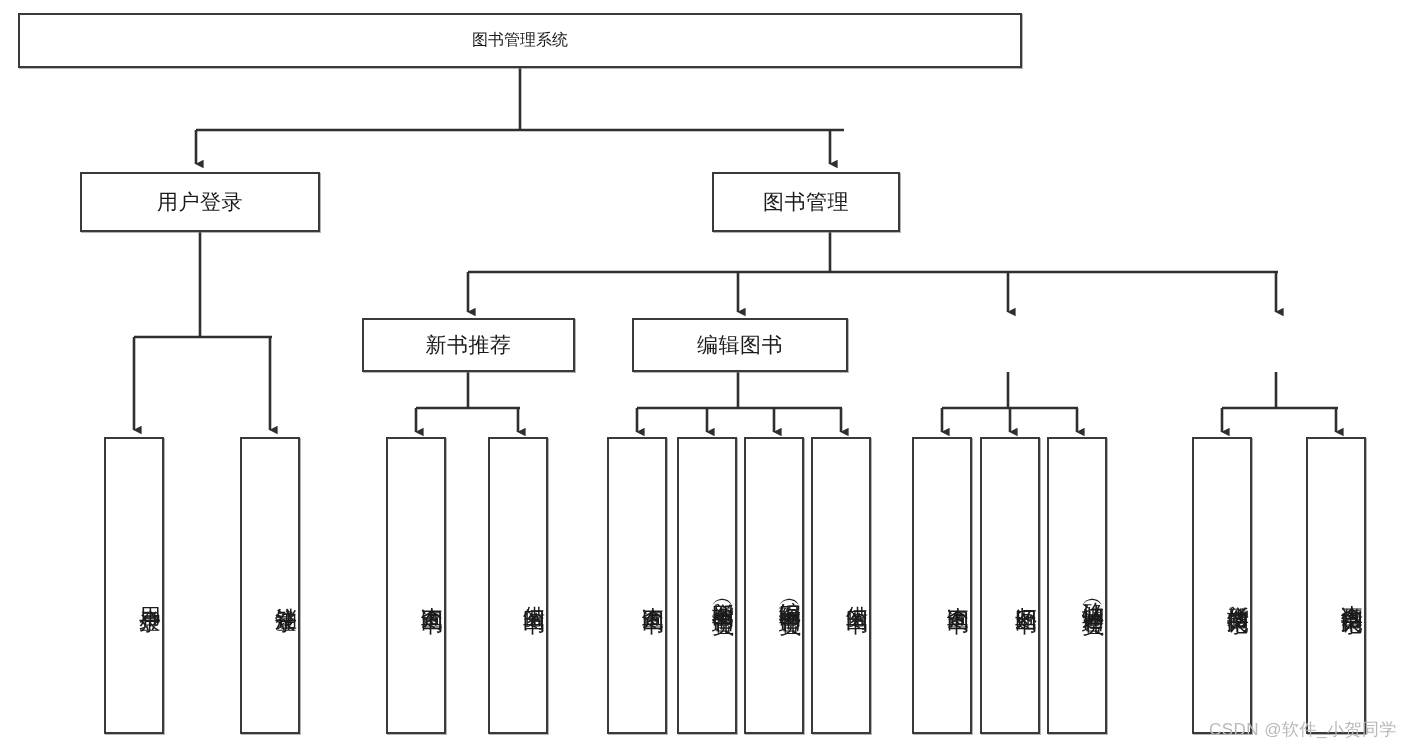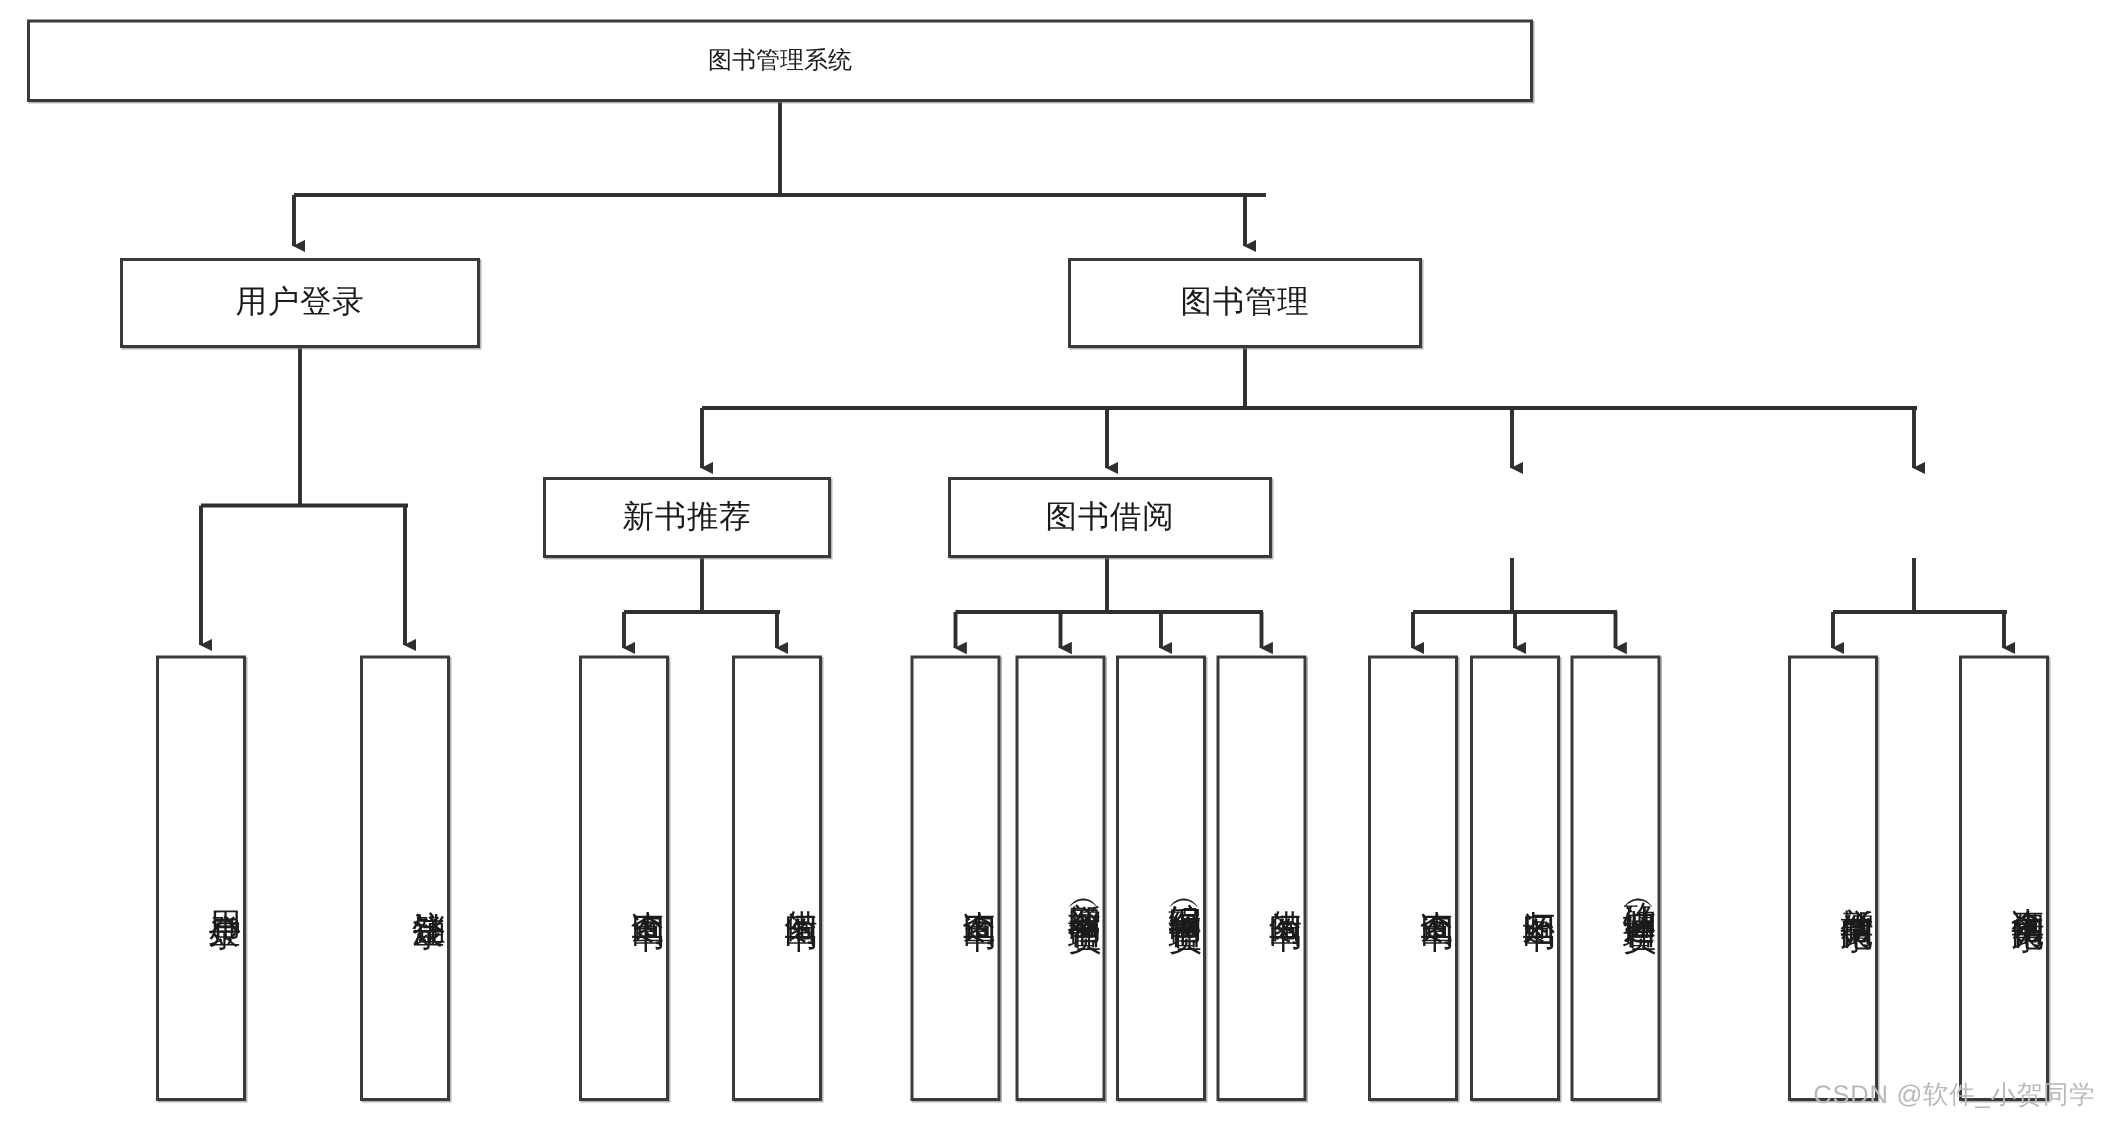--- a/index.html
+++ b/index.html
@@ -126,29 +126,29 @@
     </g>
   </svg>
 
   <div class="node root" style="left:18px; top:13px; width:1004px; height:55px;">
     <span>图书管理系统</span>
   </div>
 
   <div class="node h" style="left:80px; top:172px; width:240px; height:60px;">
     <span>用户登录</span>
   </div>
-  <div class="node h" style="left:712px; top:172px; width:236px; height:60px;">
+  <div class="node h" style="left:712px; top:172px; width:188px; height:60px;">
     <span>图书管理</span>
   </div>
 
-  <div class="node h" style="left:362px; top:318px; width:192px; height:54px;">
+  <div class="node h" style="left:362px; top:318px; width:213px; height:54px;">
     <span>新书推荐</span>
   </div>
   <div class="node h" style="left:632px; top:318px; width:216px; height:54px;">
-    <span>图书借阅</span>
+    <span>编辑图书</span>
   </div>
 
   <div class="node leaf" style="left:104px; top:437px; width:60px; height:297px;">
     <span class="leaf-label">用户登录</span>
   </div>
   <div class="node leaf" style="left:240px; top:437px; width:60px; height:297px;">
     <span class="leaf-label">注销登录</span>
   </div>
 
   <div class="node leaf" style="left:386px; top:437px; width:60px; height:297px;">

